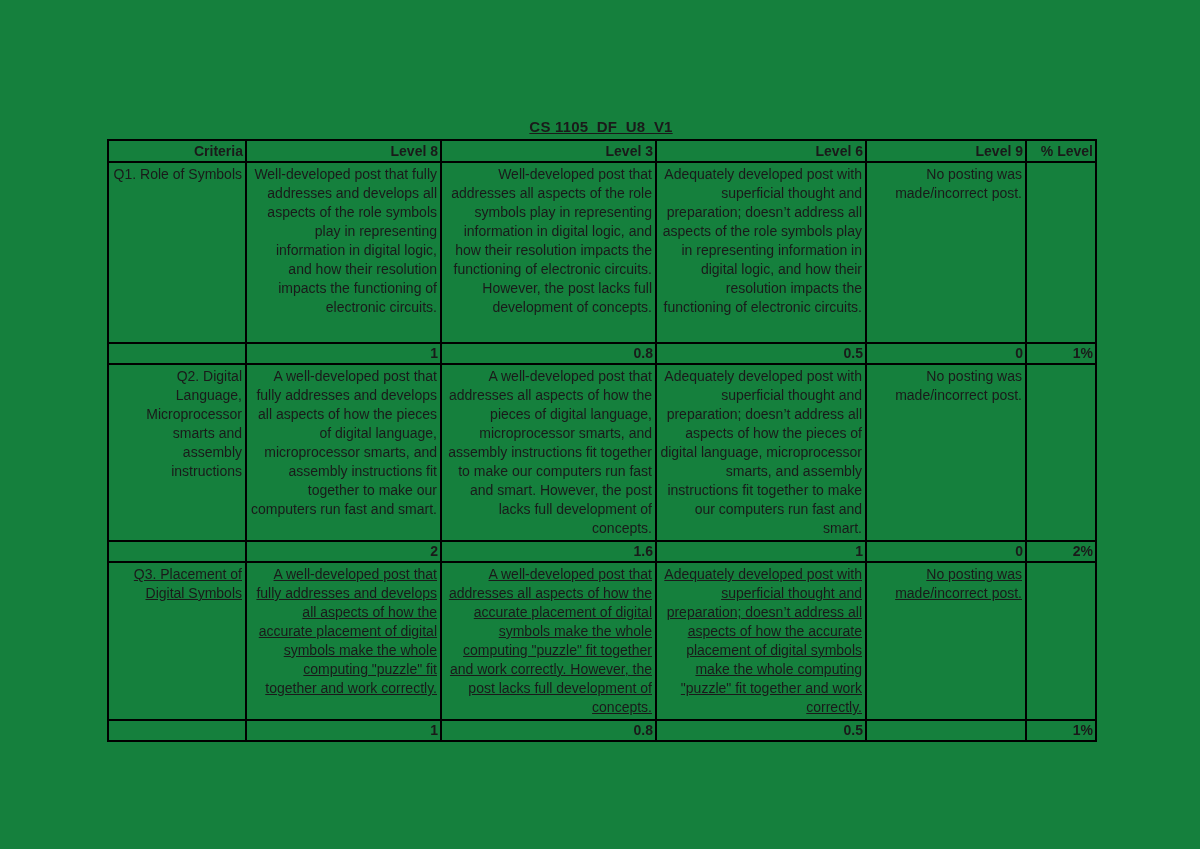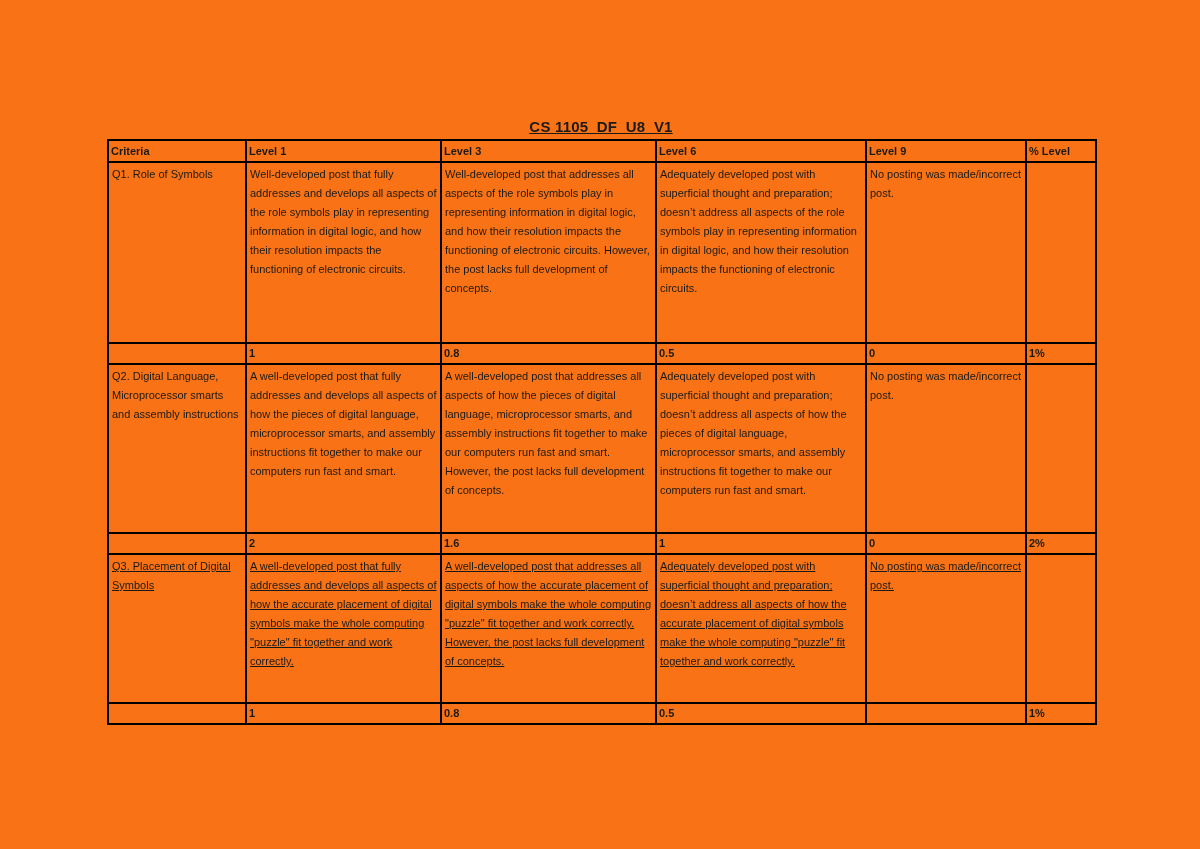--- a/index.html
+++ b/index.html
@@ -1,20 +1,20 @@
 <!DOCTYPE html>
 <html><head>
 <meta charset="utf-8">
 <style>
   html, body { margin: 0; padding: 0; background: #ffffff; }
   .page {
     position: relative;
     width: 1200px;
     height: 849px;
-    background: #f97316;
+    background: #15803d;
     font-family: "Liberation Sans", sans-serif;
     color: #1a1a1a;
   }
   .doc {
     position: absolute;
     left: 107px;
     top: 118px;
     width: 988px;
   }
   .title {
@@ -26,23 +26,23 @@
     letter-spacing: 0.2px;
   }
   table.rubric {
     border-collapse: collapse;
     table-layout: fixed;
     width: 988px;
   }
   table.rubric td, table.rubric th {
     border: 2px solid #000000;
     padding: 2px 3px;
-    font-size: 11px;
+    font-size: 14px;
     line-height: 19px;
-    text-align: left;
+    text-align: right;
     overflow: hidden;
     word-wrap: break-word;
   }
   tr.head th {
     font-weight: bold;
     height: 20px;
     padding: 0 2px;
     vertical-align: middle;
   }
   tr.content td {
@@ -71,21 +71,21 @@
         <col style="width:195px">
         <col style="width:215px">
         <col style="width:210px">
         <col style="width:160px">
         <col style="width:70px">
       </colgroup>
 
       <tbody>
           <tr class="head">
         <th>Criteria</th>
-        <th>Level 1</th>
+        <th>Level 8</th>
         <th>Level 3</th>
         <th>Level 6</th>
         <th>Level 9</th>
         <th>% Level</th>
       </tr>
 
       <tr class="content r1">
         <td>Q1. Role of Symbols</td>
         <td>Well-developed post that fully addresses and develops all aspects of the role symbols play in representing information in digital logic, and how their resolution impacts the functioning of electronic circuits.</td>
         <td>Well-developed post that addresses all aspects of the role symbols play in representing information in digital logic, and how their resolution impacts the functioning of electronic circuits. However, the post lacks full development of concepts.</td>

